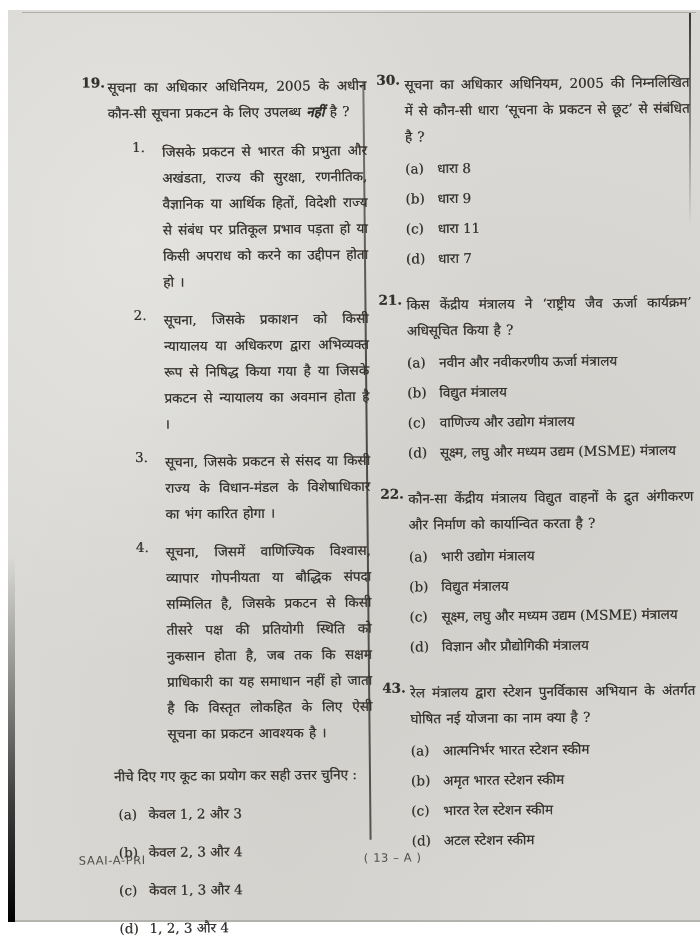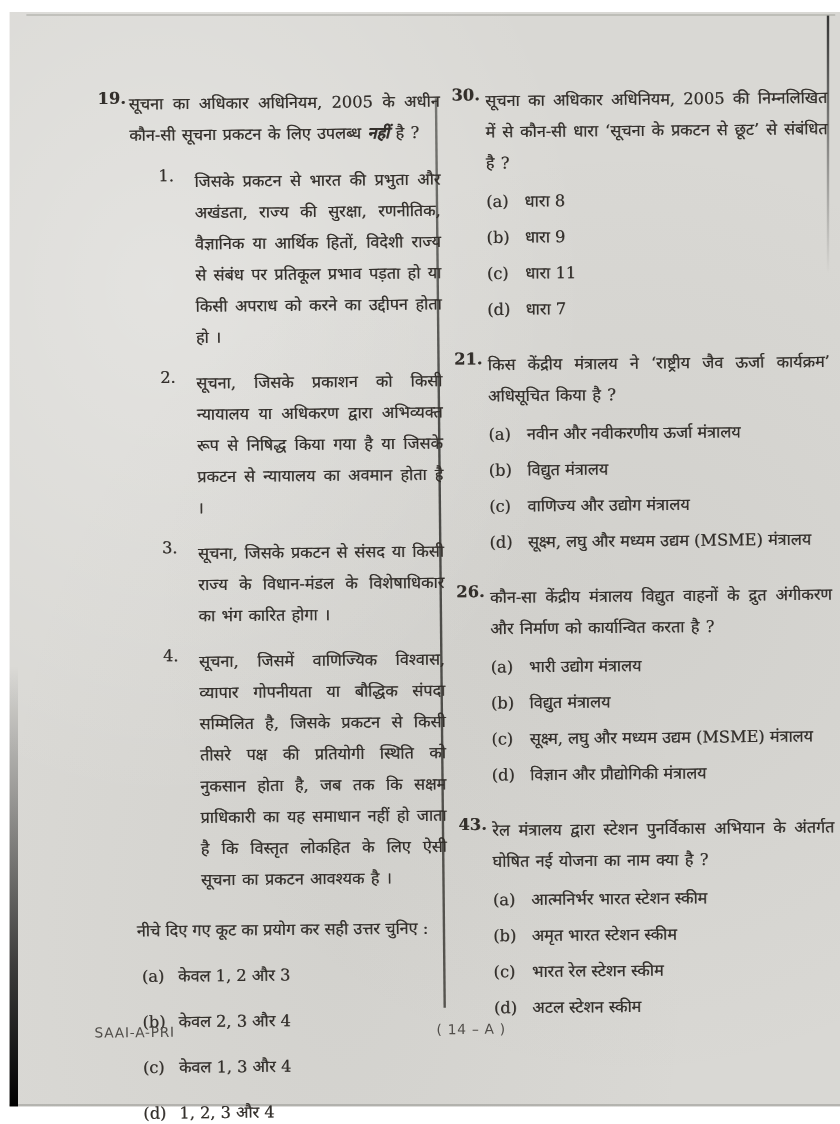--- a/index.html
+++ b/index.html
@@ -170,21 +170,21 @@
           </div>
           <div class="opt">
             <span class="olabel">(d)</span>
             <span class="otext">सूक्ष्म, लघु और मध्यम उद्यम (MSME) मंत्रालय</span>
           </div>
         </div>
       </div>
 
       <div class="q">
         <div class="qhead">
-          <span class="qnum">26.</span>
+          <span class="qnum">22.</span>
           <div class="qtext">कौन-सा केंद्रीय मंत्रालय विद्युत वाहनों के द्रुत अंगीकरण और निर्माण को कार्यान्वित करता है ?</div>
         </div>
         <div class="opts">
           <div class="opt">
             <span class="olabel">(a)</span>
             <span class="otext">भारी उद्योग मंत्रालय</span>
           </div>
           <div class="opt">
             <span class="olabel">(b)</span>
             <span class="otext">विद्युत मंत्रालय</span>
@@ -222,16 +222,16 @@
             <span class="olabel">(d)</span>
             <span class="otext">अटल स्टेशन स्कीम</span>
           </div>
         </div>
       </div>
 
     </div>
 
     <div class="footer">
       <span class="footer-left">SAAI-A-PRI</span>
-      <span class="footer-center">( 14 – A )</span>
+      <span class="footer-center">( 13 – A )</span>
     </div>
   </div>
 </div>
 
 </body></html>

